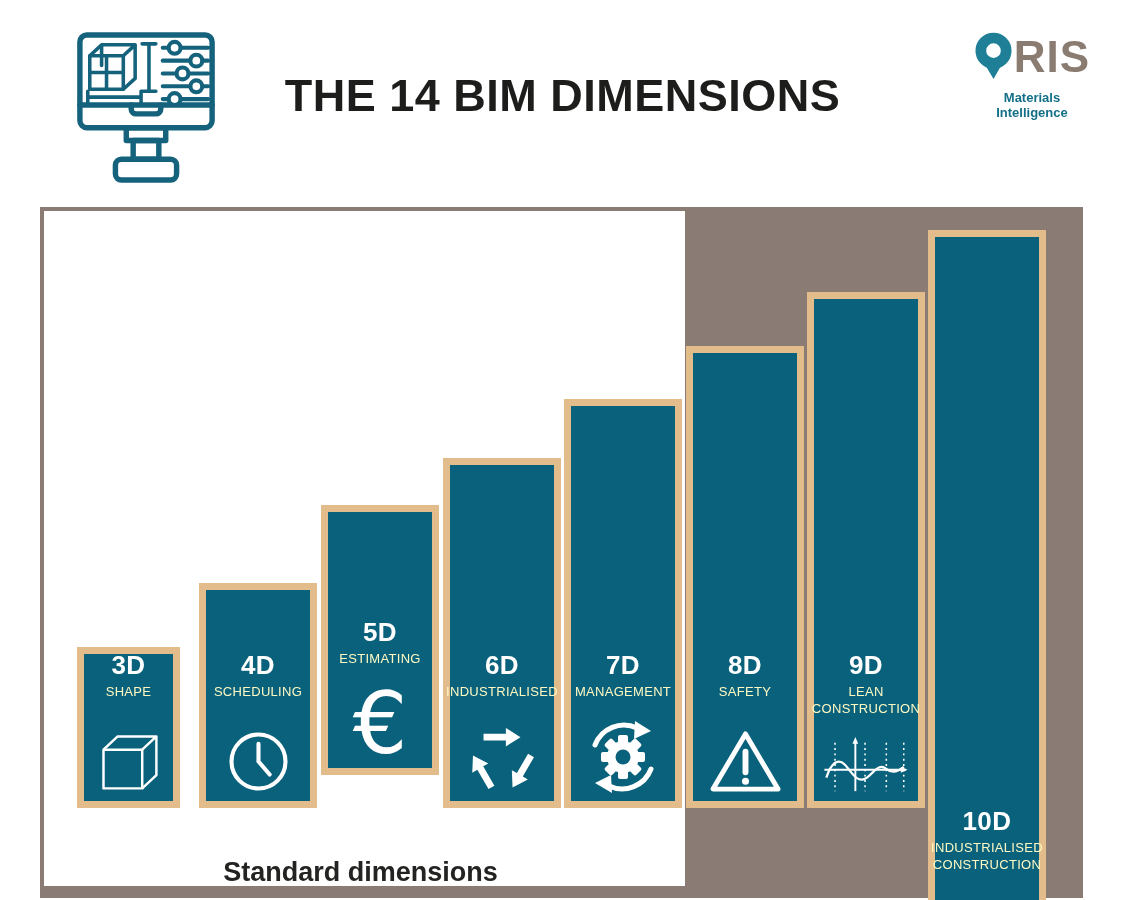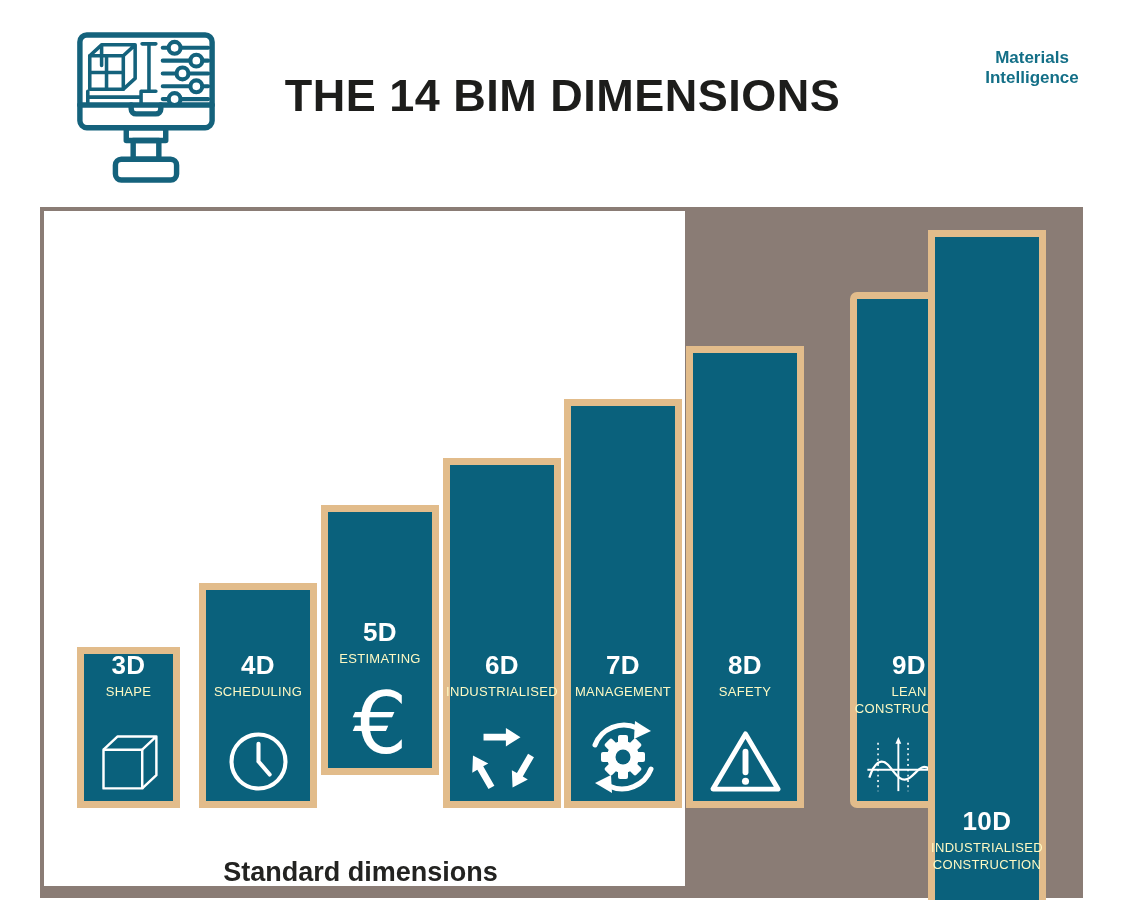--- a/index.html
+++ b/index.html
@@ -17,21 +17,21 @@
   body{font-family:"Liberation Sans","DejaVu Sans",sans-serif;}
   .page{position:relative;width:1125px;height:900px;background:#fff;overflow:hidden;}
 
   
   .monitor-icon{position:absolute;left:72px;top:28px;}
   .main-title{position:absolute;left:0;right:0;top:72px;text-align:center;
     font-size:45px;font-weight:bold;color:var(--dark);letter-spacing:.5px;line-height:48px;}
   .logo{position:absolute;left:952px;top:32px;width:160px;text-align:center;}
   .logo-row{display:flex;align-items:flex-start;justify-content:center;gap:1px;height:56px;}
   .logo-ris{font-size:44px;font-weight:bold;color:var(--logo-gray);letter-spacing:1px;line-height:50px;}
-  .logo-tagline{margin-top:16px;font-size:17px;font-weight:bold;color:var(--mat-teal);line-height:1.18;}
+  .logo-tagline{margin-top:2px;font-size:13px;font-weight:bold;color:var(--mat-teal);line-height:1.18;}
 
   
   .panel{position:absolute;left:40px;top:207px;width:1043px;height:691px;background:var(--gray);}
   .panel-white{position:absolute;left:4px;top:4px;width:641px;height:675px;background:#fff;}
   .group-label{position:absolute;top:649px;height:34px;font-size:27px;font-weight:bold;
     color:#232321;text-align:center;line-height:32px;}
   .group-label.standard{left:0;width:641px;}
   .group-label.new{left:645px;width:398px;}
 
   
@@ -75,20 +75,27 @@
             <circle cx="126" cy="59" r="6"></circle>
           <circle cx="104" cy="72" r="6"></circle>
         </g>
       </g>
     </svg>
   </div>
 
   <div class="main-title">THE 14 BIM DIMENSIONS</div>
 
   <div class="logo">
+    <div class="logo-row">
+      <svg viewBox="0 0 40 52" width="39" height="51">
+        <circle cx="20" cy="19" r="13" fill="none" stroke="#1e7f96" stroke-width="11"></circle>
+        <polygon points="10,31 20,48 29.5,31.5" fill="#1e7f96"></polygon>
+      </svg>
+      <span class="logo-ris">RIS</span>
+    </div>
     <div class="logo-tagline">
       <span>Materials</span><br>
       <span>Intelligence</span>
     </div>
   </div>
 
   <div class="panel">
     <div class="panel-white"></div>
     <div class="group-label standard">Standard dimensions</div>
     <div id="bars">
@@ -174,21 +181,21 @@
             <div class="bar-sub">SAFETY</div>
             <div class="bar-icon">
               <svg viewBox="0 0 76 68" width="75" height="67">
                 <path d="M38,6 L71,62 L5,62 Z" fill="none" stroke="#fff" stroke-width="5" stroke-linejoin="round"></path>
                 <line x1="38" y1="24" x2="38" y2="45" stroke="#fff" stroke-width="6" stroke-linecap="round"></line>
                 <circle cx="38" cy="54" r="3.6" fill="#fff"></circle>
               </svg>
             </div>
           </div>
         </div>
-        <div class="bar" style="left: 810px; width: 118px; top: 85px; height: 516px; border-radius: 7px;">
+        <div class="bar" style="left: 767px; width: 118px; top: 85px; height: 516px;">
           <div class="bar-content">
             <div class="bar-dim">9D</div>
             <div class="bar-sub">LEAN
 CONSTRUCTION</div>
             <div class="bar-icon">
               <svg viewBox="0 0 90 62" width="88" height="60">
                 <g stroke="#fff" fill="none">
                   <g stroke-width="1.6" stroke-dasharray="2,3.5">
                     <path d="M13,8 V58 M44,8 V58 M66,8 V58 M84,8 V58"></path>
                   </g>

